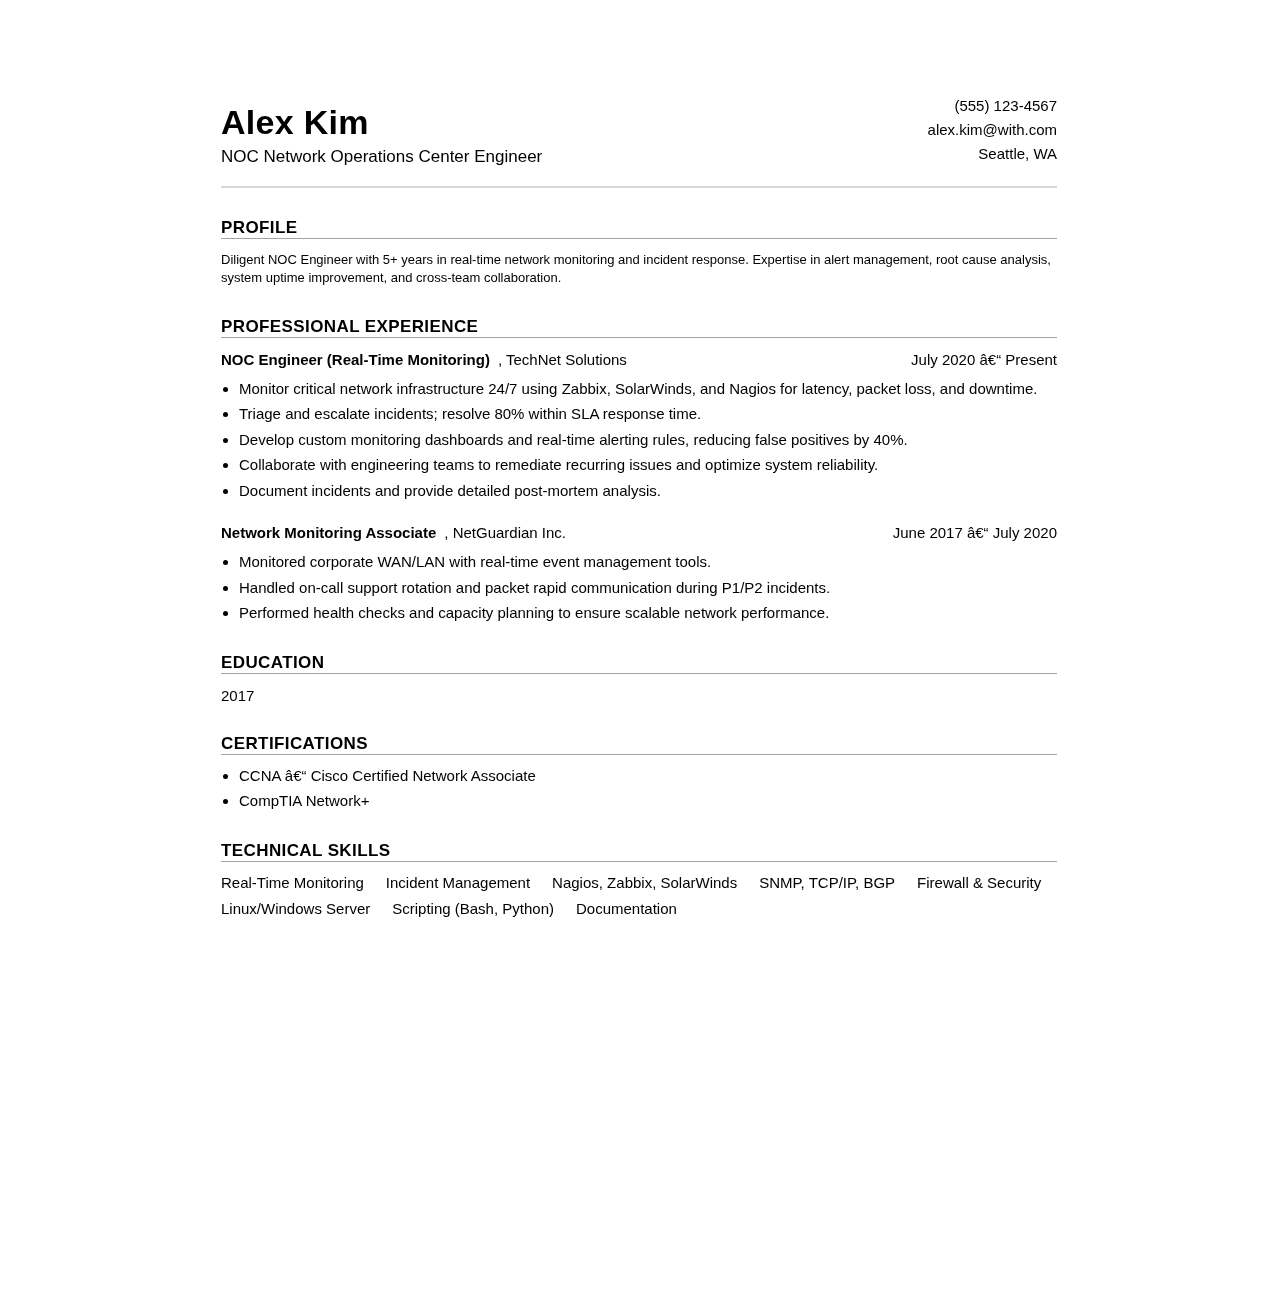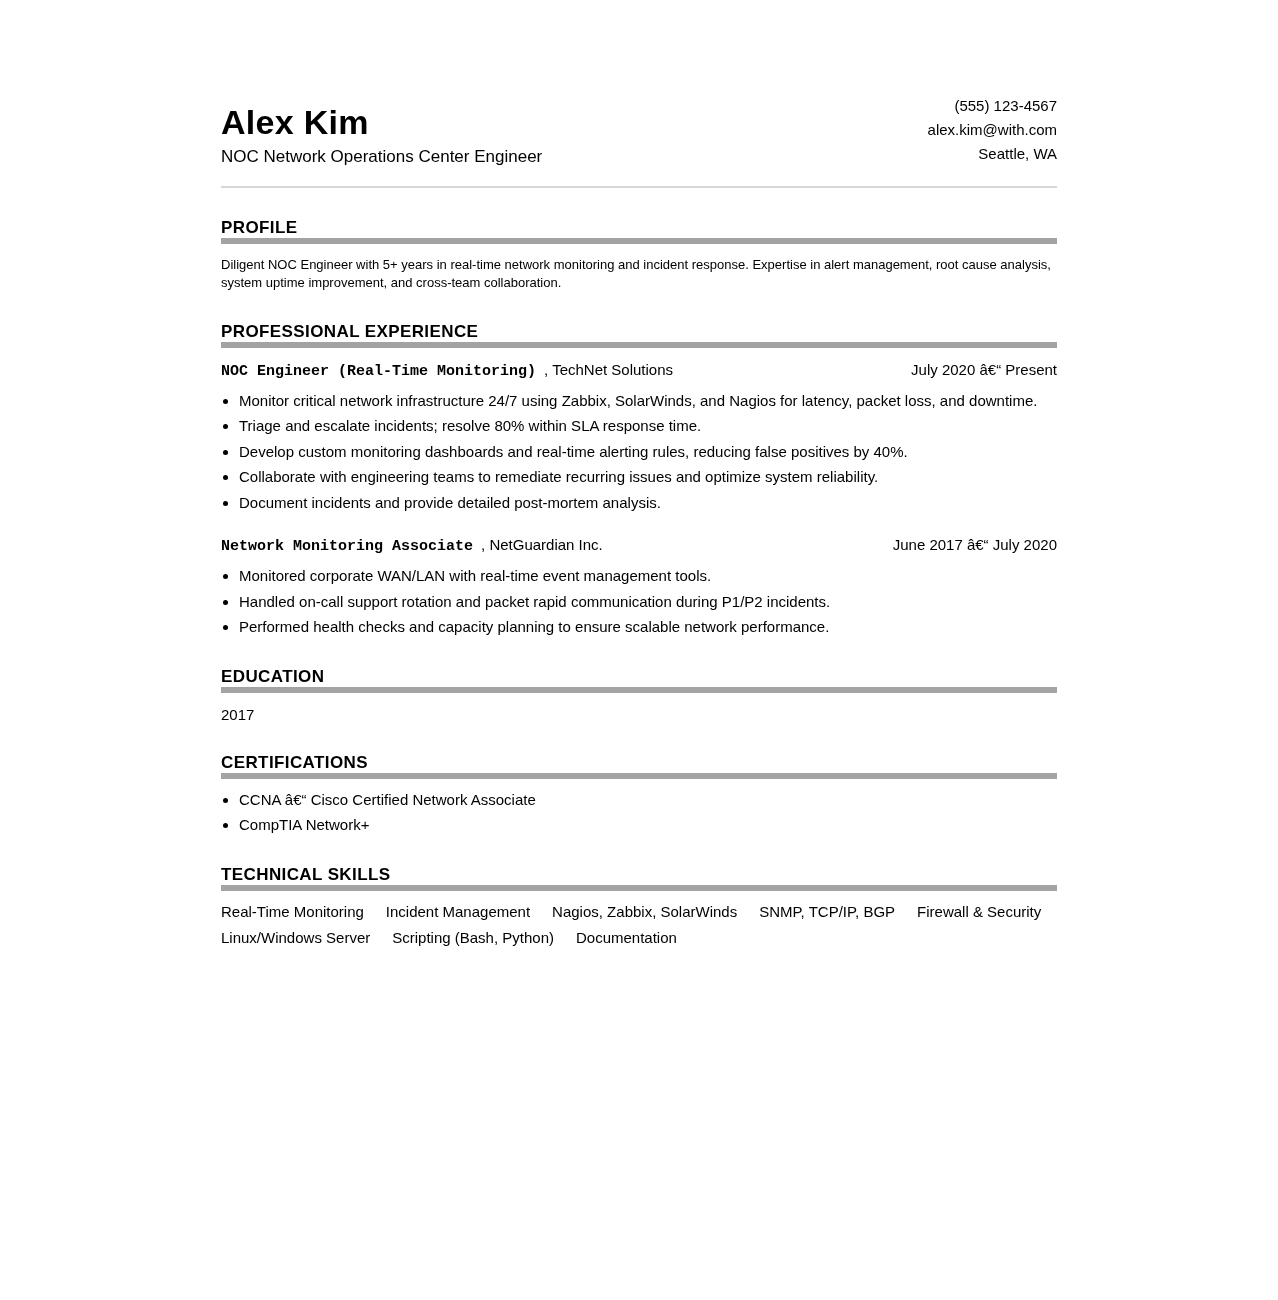--- a/index.html
+++ b/index.html
@@ -47,38 +47,38 @@
     line-height: 24px;
   }
 
   
   .sec-heading {
     margin: 30px 0 0 0;
     font-size: 17px;
     font-weight: bold;
     letter-spacing: 0.4px;
     padding-bottom: 0;
-    border-bottom: 6px solid #a3a3a3;
+    border-bottom: 1px solid #a3a3a3;
   }
   .profile-text {
     margin: 12px 0 0 0;
     font-size: 13px;
     line-height: 1.35;
   }
 
   
   .job { margin-top: 13px; }
   .job + .job { margin-top: 24px; }
   .row-head {
     display: flex;
     justify-content: space-between;
     align-items: baseline;
     font-size: 15px;
   }
-  .entry-title { font-weight: bold; font-family: Liberation Mono, monospace; }
+  .entry-title { font-weight: bold; }
   .entry-sub { margin-left: 8px; }
   .entry-date { white-space: nowrap; }
 
   ul.bullets {
     margin: 11px 0 0 0;
     padding-left: 18px;
     font-size: 15px;
   }
   ul.bullets li {
     line-height: 1.3;

